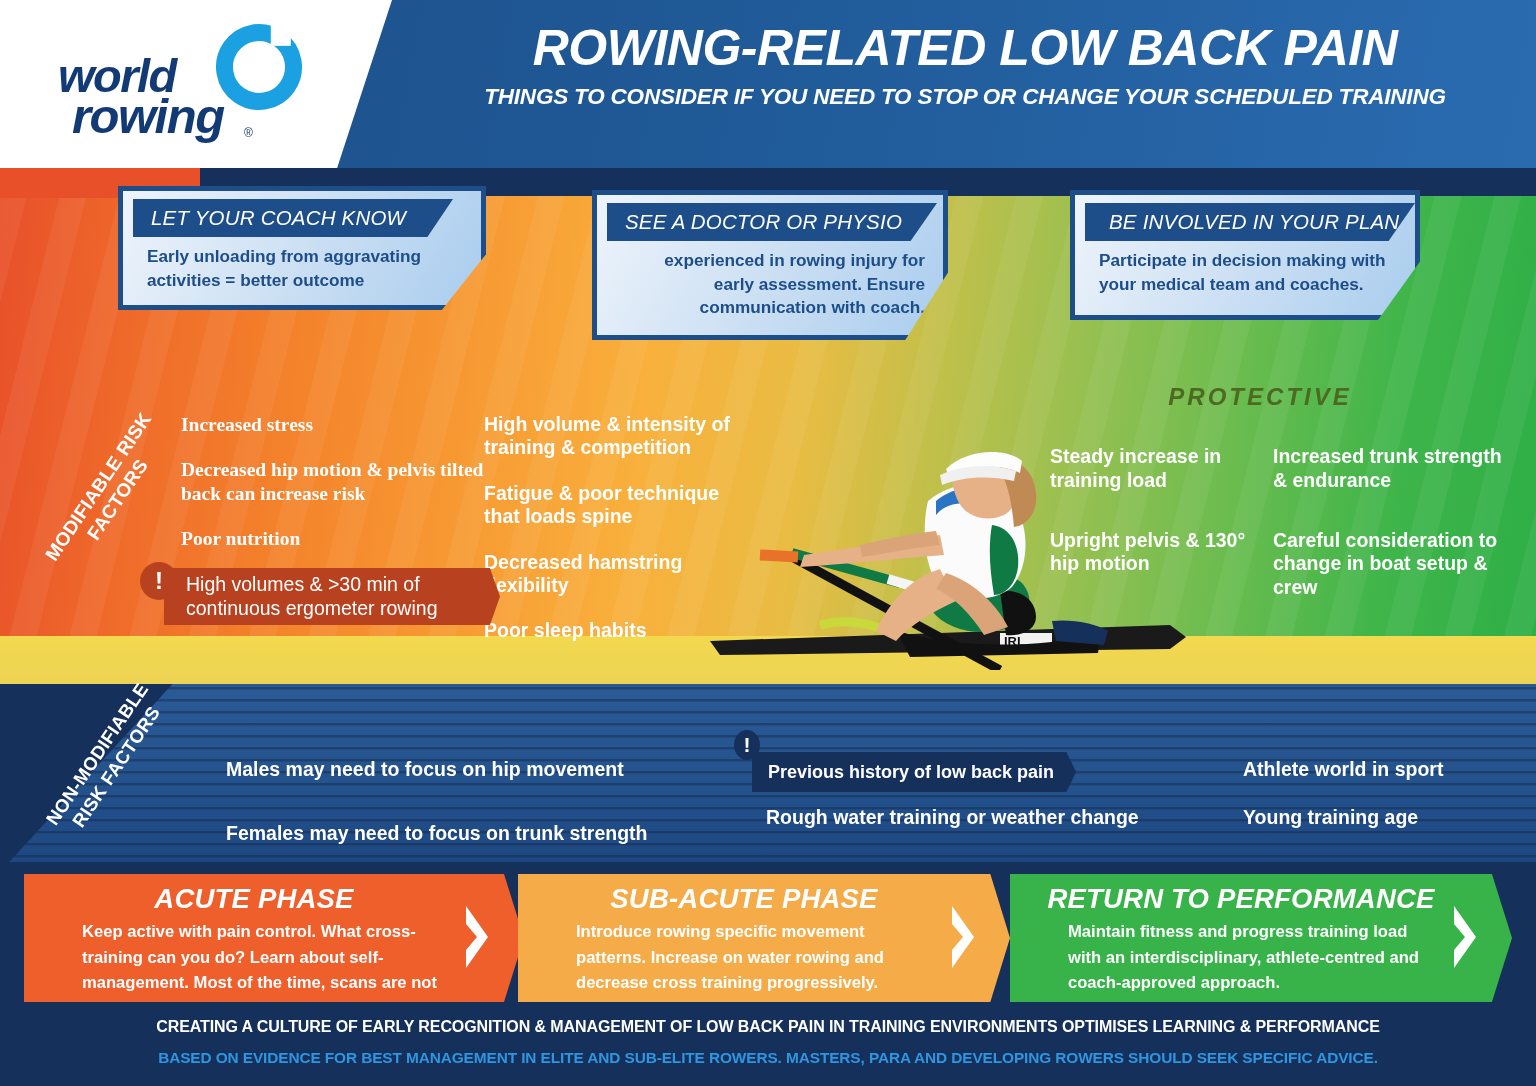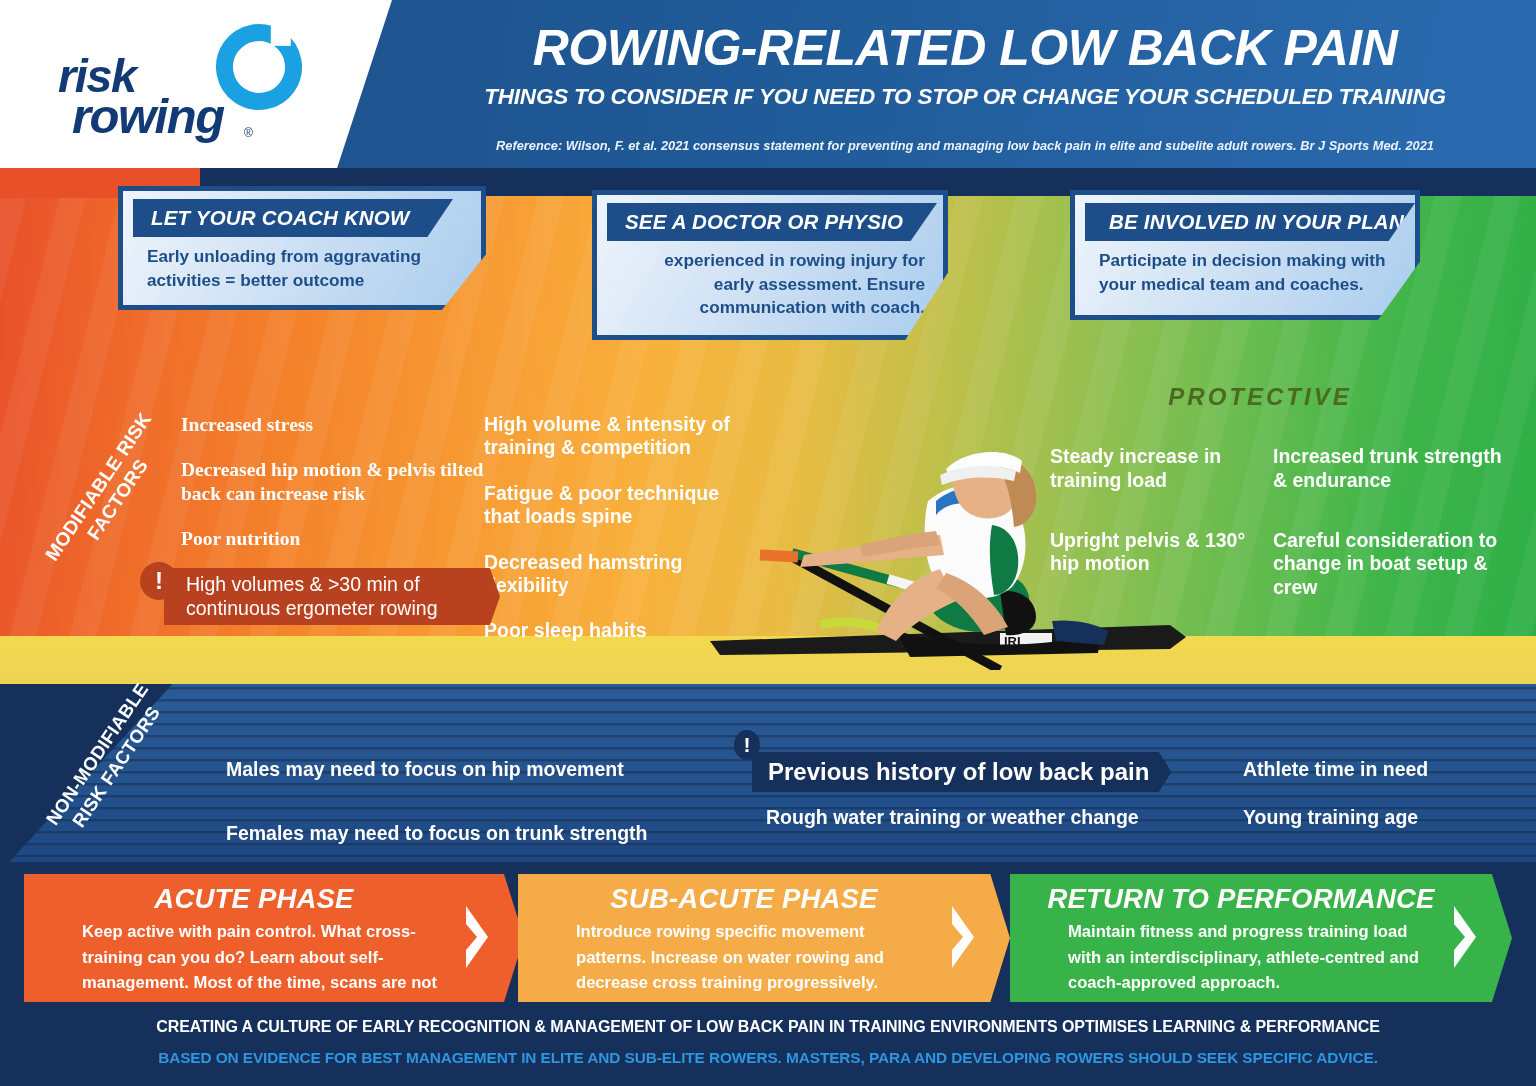--- a/index.html
+++ b/index.html
@@ -64,21 +64,21 @@
 
   
   .callout { position: absolute; z-index: 9; }
   .callout .frame { position: relative; width: 100%; height: 100%;
       background: linear-gradient(120deg,#eef4fb 0%, #c6dcf2 60%, #a9cdee 100%);
       border: 5px solid #1d4e89;
       clip-path: polygon(0 0, 100% 0, 100% 55%, 88% 100%, 0 100%); }
   .callout .hbar { position: absolute; left: 10px; top: 8px; height: 38px;
       background: #1d4e89; display: flex; align-items: center; padding: 0 18px;
       clip-path: polygon(0 0, 100% 0, 92% 100%, 0 100%); }
-  .callout .hbar span { color:#fff; font-size: 20.5px; font-weight: 700; font-style: italic;
+  .callout .hbar span { color:#fff; font-size: 20.5px; font-weight: 400; font-style: italic;
       letter-spacing: .2px; white-space: nowrap; }
   .callout .body { position: absolute; left: 24px; top: 54px; right: 18px;
       color: #1d4e89; font-size: 17.2px; font-weight: 800; line-height: 1.38; }
 
   #co1 { left: 118px; top: 186px; width: 368px; height: 124px; }
   #co1 .hbar { width: 320px; }
   #co2 { left: 592px; top: 190px; width: 356px; height: 150px; text-align: right; }
   #co2 .hbar { width: 330px; }
   #co3 { left: 1070px; top: 190px; width: 350px; height: 130px; }
   #co3 .hbar { width: 330px; padding-left: 24px; }
@@ -122,21 +122,21 @@
   
   .nm { position: absolute; z-index: 7; color:#fff; font-weight: 800; font-size: 19.5px; }
   #nm1 { left: 226px; top: 758px; }
   #nm2 { left: 226px; top: 806px; margin-top: 16px; }
   #nm3 { left: 766px; top: 806px; }
   #nm4 { left: 1243px; top: 758px; }
   #nm5 { left: 1243px; top: 806px; }
   .nm-chip { position: absolute; left: 752px; top: 752px; z-index: 8;
       background: #16305c; height: 40px; display:flex; align-items:center; padding: 0 22px 0 16px;
       clip-path: polygon(0 0, 97% 0, 100% 50%, 97% 100%, 0 100%); }
-  .nm-chip span { color:#fff; font-weight: 800; font-size: 24px; }
+  .nm-chip span { color:#fff; font-weight: 800; font-size: 18px; }
   .nm-dot { position: absolute; left: 734px; top: 730px; width: 26px; height: 30px;
       background: #16305c; border-radius: 50%; color:#fff; font-weight:900; font-size: 21px;
       display:flex; align-items:center; justify-content:center; z-index: 9; }
 
   
   .phase { position: absolute; top: 874px; height: 128px; z-index: 9;
       clip-path: polygon(0 0, 96% 0, 100% 50%, 96% 100%, 0 100%); padding-left: 20px; }
   .phase .ptitle { color:#fff; font-size: 27.5px; font-weight: 900; font-style: italic;
       text-align: center; padding-top: 9px; letter-spacing: .2px; }
   .phase .ptext { color:#fff; font-size: 16.6px; font-weight: 800; line-height: 1.55;
@@ -163,28 +163,27 @@
   <div class="gradient-zone"></div>
   <div class="yellow-band"></div>
   <div class="water"></div>
   <div class="water-bottom"></div>
   <div class="navy-wedge"></div>
 
   <div class="header">
     <div class="logo-panel">
       <div class="logo-wrap">
         <div class="logo-ring"></div>
-        <div class="logo-word1">risk</div>
+        <div class="logo-word1">world</div>
         <div class="logo-word2">rowing</div>
         <div class="logo-reg">®</div>
       </div>
     </div>
     <div class="htitle">ROWING-RELATED LOW BACK PAIN</div>
     <div class="hsub">THINGS TO CONSIDER IF YOU NEED TO STOP OR CHANGE YOUR SCHEDULED TRAINING</div>
-    <div class="href">Reference: Wilson, F. et al. 2021 consensus statement for preventing and managing low back pain in elite and subelite adult rowers. Br J Sports Med. 2021</div>
   </div>
 
   <div class="callout" id="co1">
     <div class="frame">
       <div class="hbar">
         <span>LET YOUR COACH KNOW</span>
       </div>
       <div class="body">Early unloading from aggravating activities = better outcome</div>
     </div>
   </div>
@@ -272,21 +271,21 @@
   <div class="pr-col" id="pr-col2">
     <div class="pr-item">Increased trunk strength &amp; endurance</div>
     <div class="pr-item">Careful consideration to change in boat setup &amp; crew</div>
   </div>
 
   <div class="diag-label" id="nonmod-label">NON-MODIFIABLE RISK FACTORS</div>
 
   <div class="nm" id="nm1">Males may need to focus on hip movement</div>
   <div class="nm" id="nm2">Females may need to focus on trunk strength</div>
   <div class="nm" id="nm3">Rough water training or weather change</div>
-  <div class="nm" id="nm4">Athlete time in need</div>
+  <div class="nm" id="nm4">Athlete world in sport</div>
   <div class="nm" id="nm5">Young training age</div>
 
   <div class="nm-dot">!</div>
   <div class="nm-chip">
     <span>Previous history of low back pain</span>
   </div>
 
   <div class="phase" id="ph1">
     <div class="ptitle">ACUTE PHASE</div>
     <div class="ptext">Keep active with pain control. What cross-training can you do? Learn about self-management. Most of the time, scans are not needed.</div>

